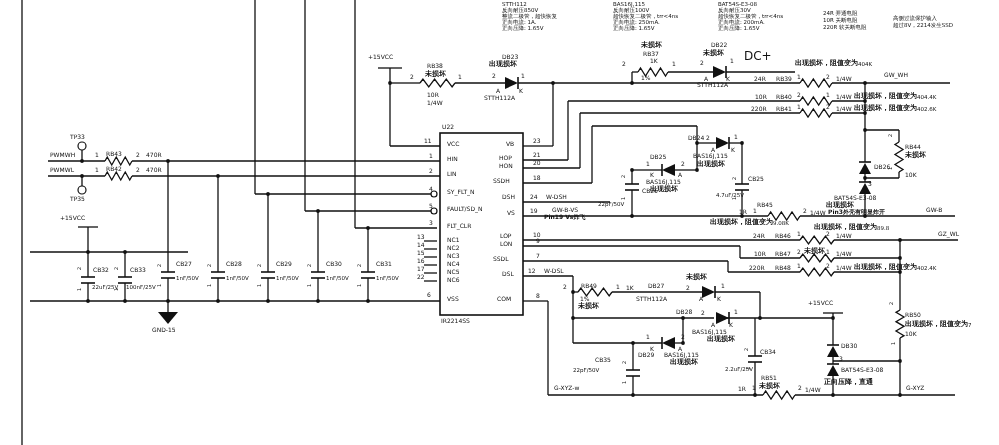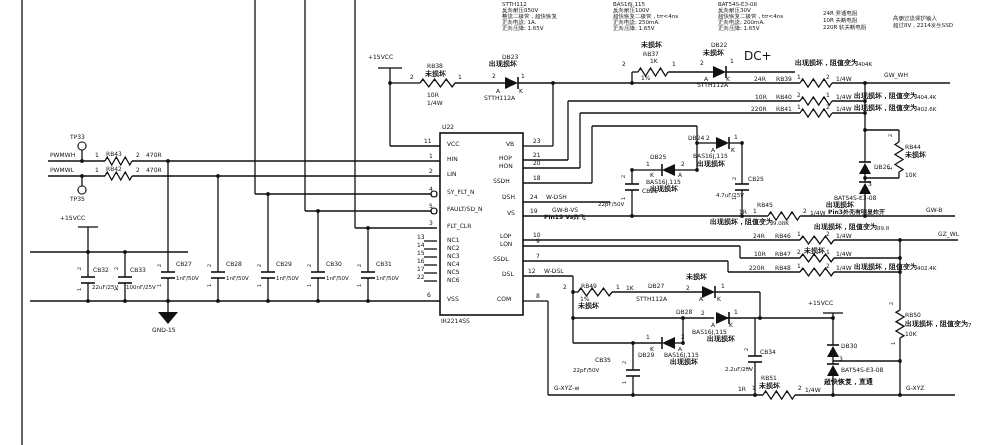--- a/index.html
+++ b/index.html
@@ -511,21 +511,21 @@
       <span class="lab" style="left: 554px; top: 385px; font-size: 6px;">G-XYZ-w</span>
       <span class="lab" style="left: 761px; top: 375px; font-size: 6px;">RB51</span>
       <span class="lab" style="left: 738px; top: 386px; font-size: 6px;">1R</span>
       <span class="lab" style="left: 752px; top: 385px; font-size: 6px;">1</span>
       <span class="lab b" style="left: 759px; top: 383px; font-size: 7px;">未损坏</span>
       <span class="lab" style="left: 798px; top: 385px; font-size: 6px;">2</span>
       <span class="lab" style="left: 805px; top: 387px; font-size: 6px;">1/4W</span>
       <span class="lab" style="left: 841px; top: 343px; font-size: 6px;">DB30</span>
       <span class="lab" style="left: 839px; top: 356px; font-size: 6px;">3</span>
       <span class="lab" style="left: 841px; top: 367px; font-size: 6px;">BAT54S-E3-08</span>
-      <span class="lab b" style="left: 824px; top: 379px; font-size: 7px;">超快恢复，直通</span>
+      <span class="lab b" style="left: 824px; top: 379px; font-size: 7px;">正向压降，直通</span>
       <span class="lab" style="left: 905px; top: 312px; font-size: 6px;">RB50</span>
       <span class="lab b" style="left: 905px; top: 321px; font-size: 7px;">出现损坏，阻值变为</span>
       <span class="lab" style="left: 968px; top: 323px; font-size: 5.5px;">7</span>
       <span class="lab" style="left: 905px; top: 331px; font-size: 6px;">10K</span>
       <span class="lab r" style="left: 890px; top: 301px; font-size: 5px;">2</span>
       <span class="lab r" style="left: 892px; top: 341px; font-size: 5px;">1</span>
       <span class="lab" style="left: 906px; top: 385px; font-size: 6px;">G-XYZ</span>
     </div>
 </div>
 

